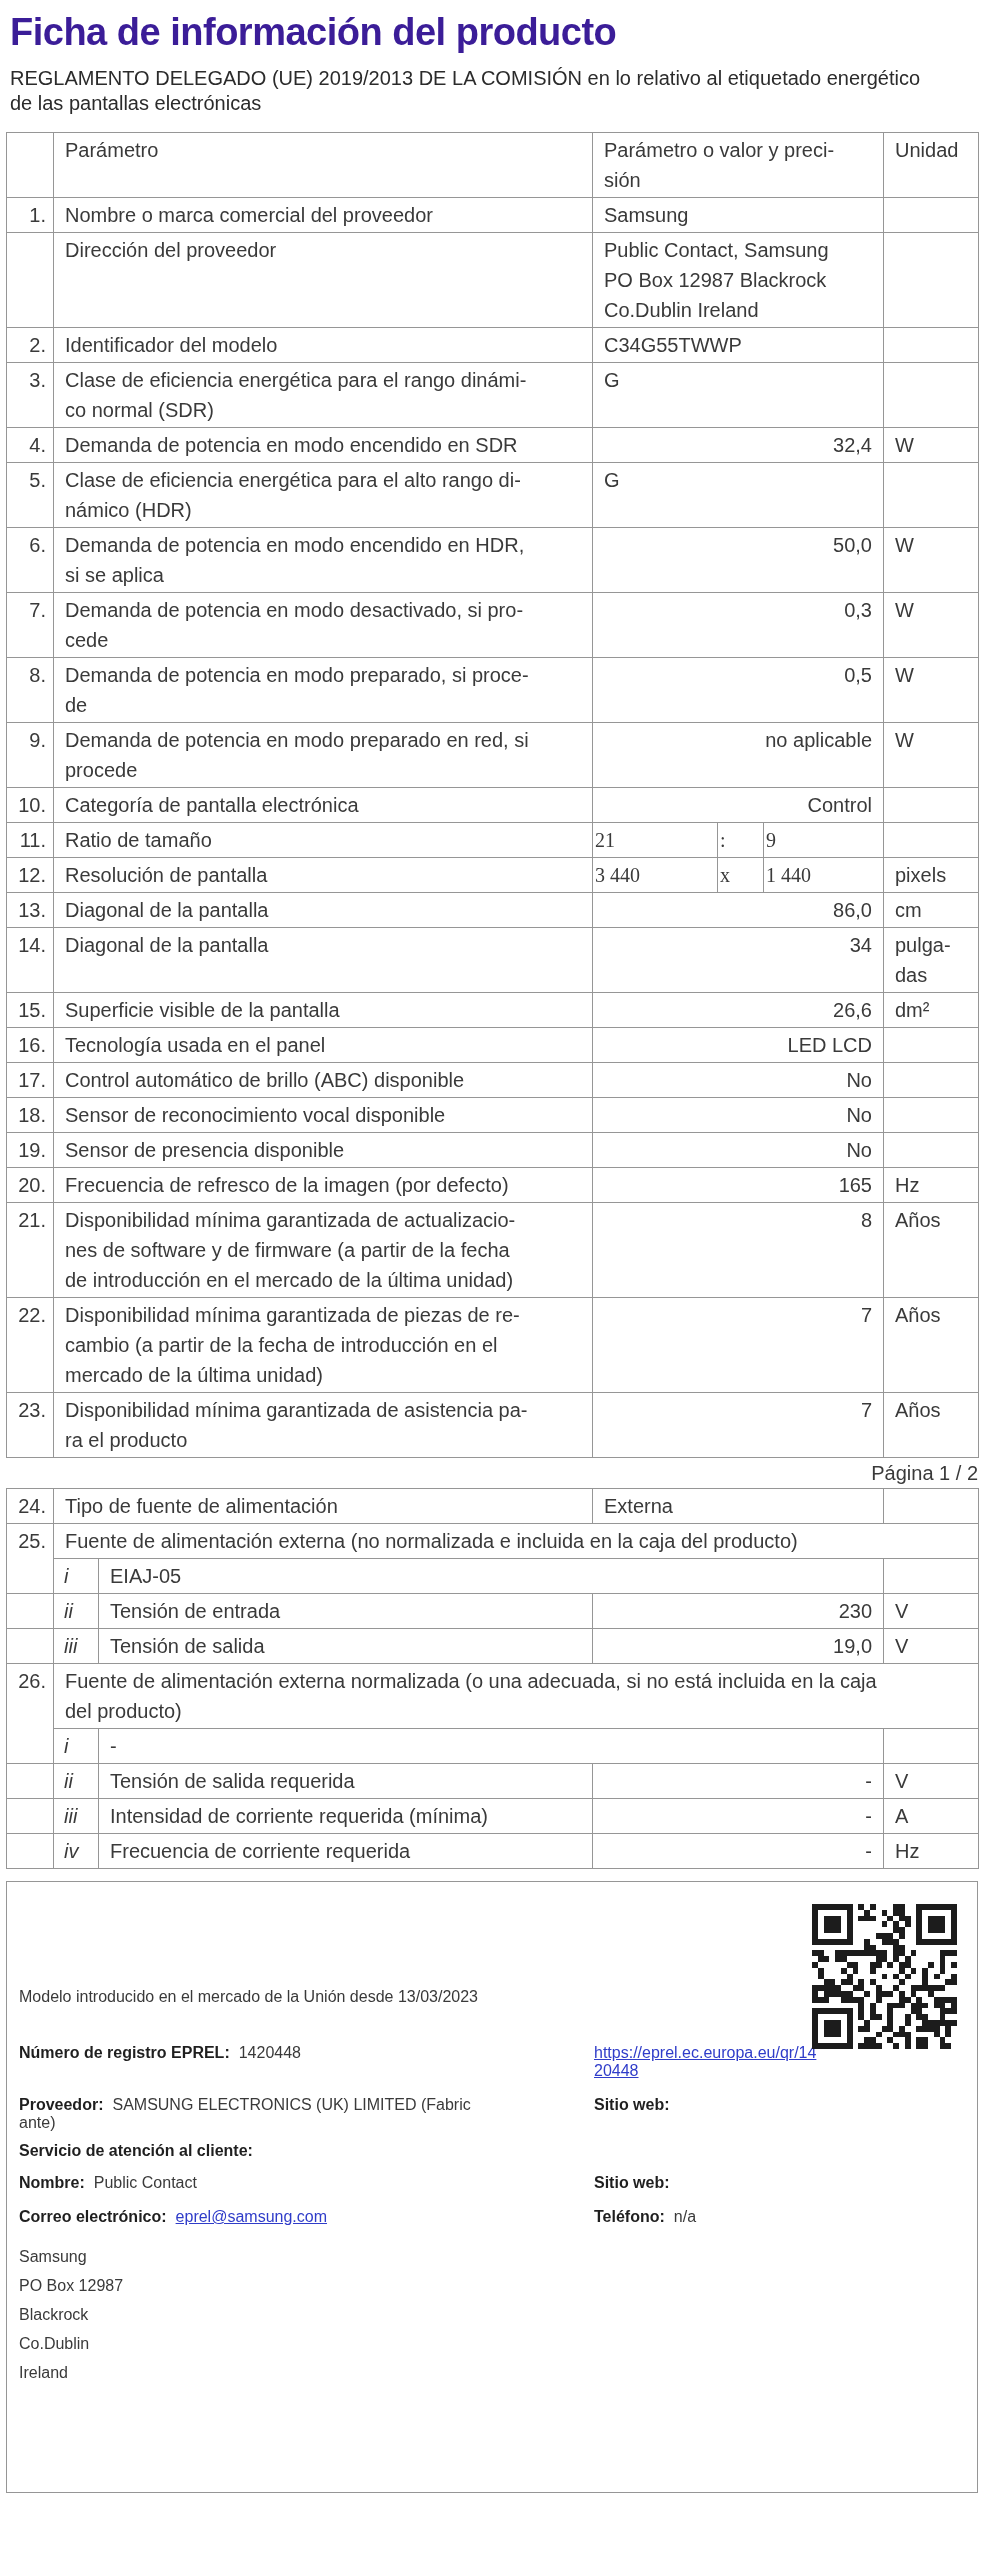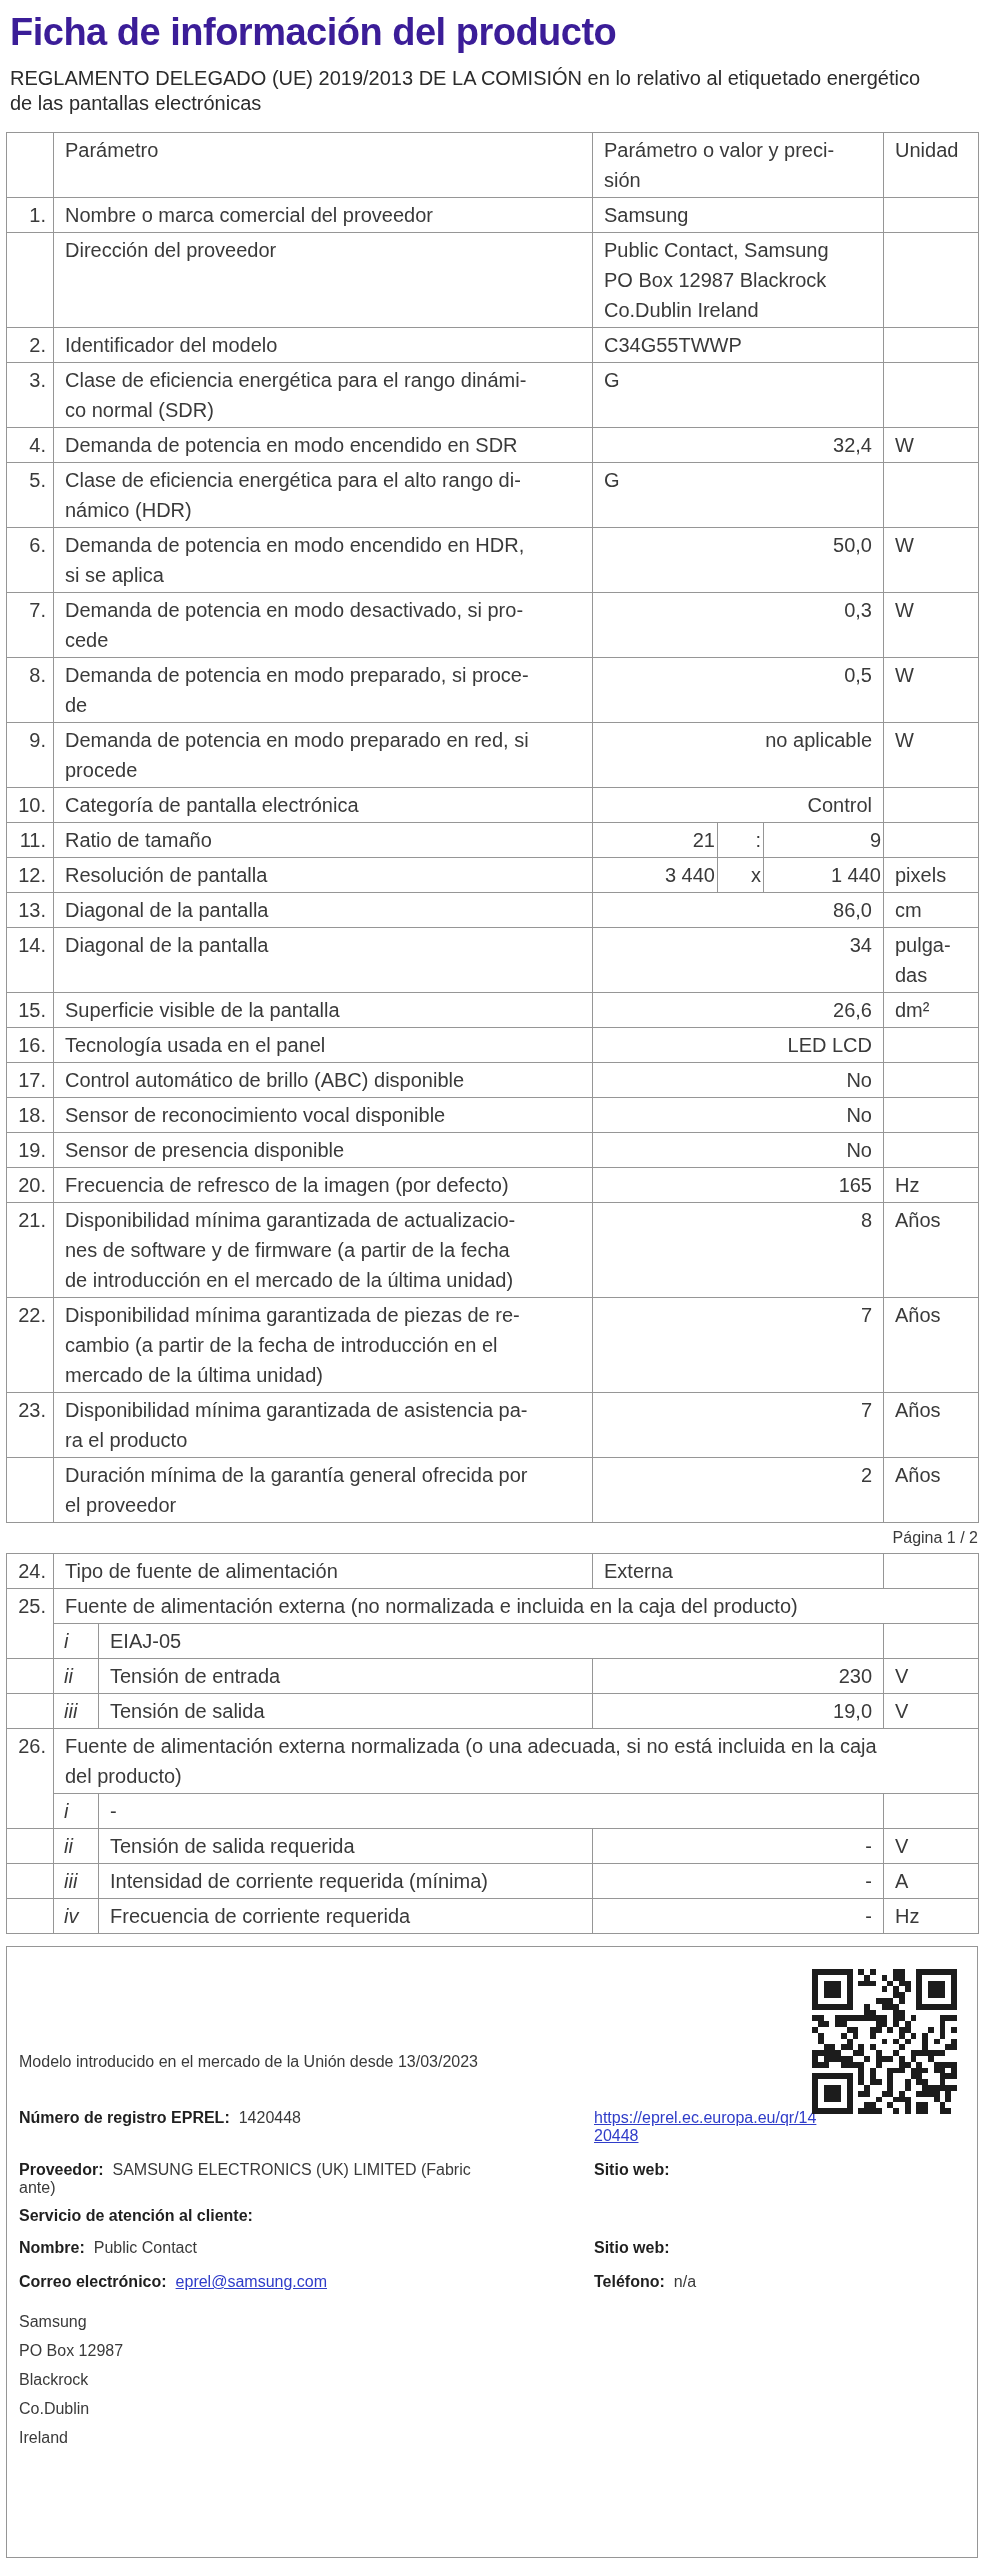--- a/index.html
+++ b/index.html
@@ -26,23 +26,23 @@
     border: 1px solid #969696;
     padding: 2px 11px; font-size: 20px; line-height: 30px;
     vertical-align: top; text-align: left; font-weight: normal;
     overflow: hidden;
   }
   th { font-weight: normal; }
   td.num, th.num { text-align: right; padding-right: 7px; padding-left: 2px; }
   td.idx { font-style: italic; padding-left: 10px; }
   .pre { white-space: pre-line; }
   .val-right { text-align: right; }
-  .val-center { text-align: right; padding-left: 2px; padding-right: 2px; }
+  .val-center { text-align: left; padding-left: 2px; padding-right: 2px; font-family: Liberation Serif, serif; }
   .page-indicator {
-    width: 972px; text-align: right; font-size: 16px; line-height: 18px;
+    width: 972px; text-align: right; font-size: 20px; line-height: 18px;
     margin: 6px 0 6px 0; color: #3a3a3a;
   }
   .footer-box {
     position: relative; width: 972px; height: 612px;
     border: 1px solid #969696; margin-top: 12px;
     padding: 0 12px; font-size: 16px; overflow: hidden;
   }
   .qr { position: absolute; top: 22px; right: 20px; width: 145px; height: 145px; }
   .modelo { margin: 100px 0 0 0; line-height: 30px; }
   .frow { display: flex; }
@@ -240,27 +240,20 @@
 cambio (a partir de la fecha de introducción en el
 mercado de la última unidad)</td>
           <td class="pre val-right" colspan="3">7</td>
           <td class="pre">Años</td>
         </tr>
         <tr>
           <td class="num">23.</td>
           <td class="pre">Disponibilidad mínima garantizada de asistencia pa-
 ra el producto</td>
           <td class="pre val-right" colspan="3">7</td>
-          <td class="pre">Años</td>
-        </tr>
-        <tr>
-          <td class="num"></td>
-          <td class="pre">Duración mínima de la garantía general ofrecida por
-el proveedor</td>
-          <td class="pre val-right" colspan="3">2</td>
           <td class="pre">Años</td>
         </tr>
       </tbody>
   </table>
 
   <div class="page-indicator">Página 1 / 2</div>
 
   <table id="table2">
     <colgroup>
       <col style="width:47px">

